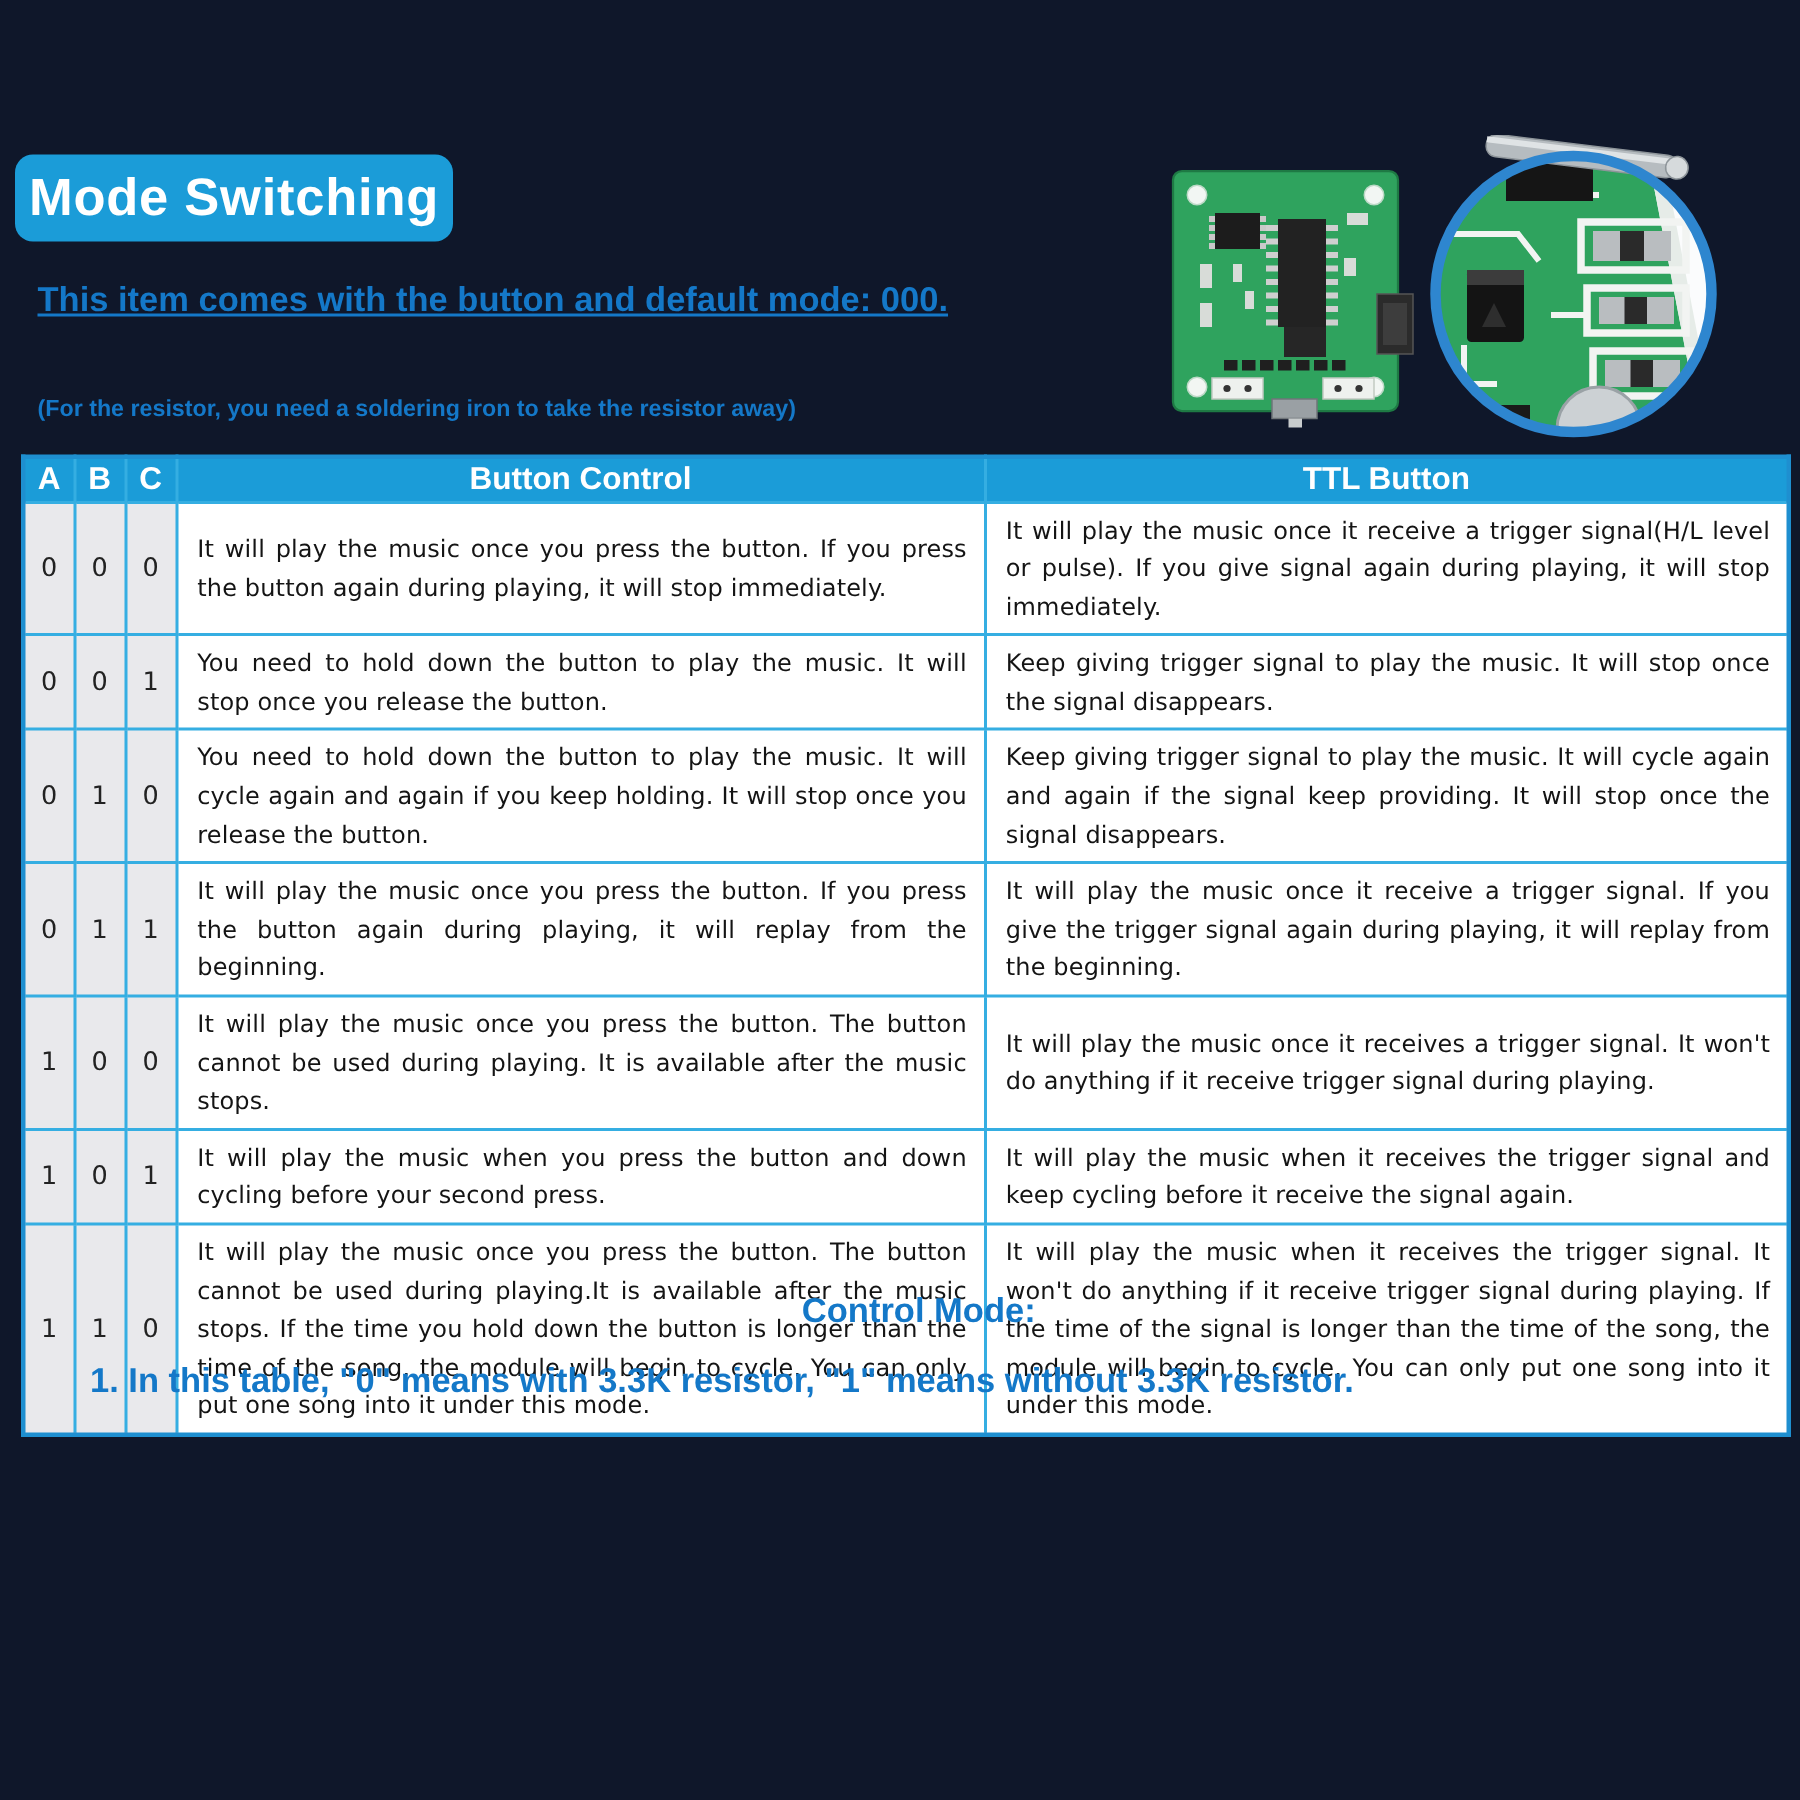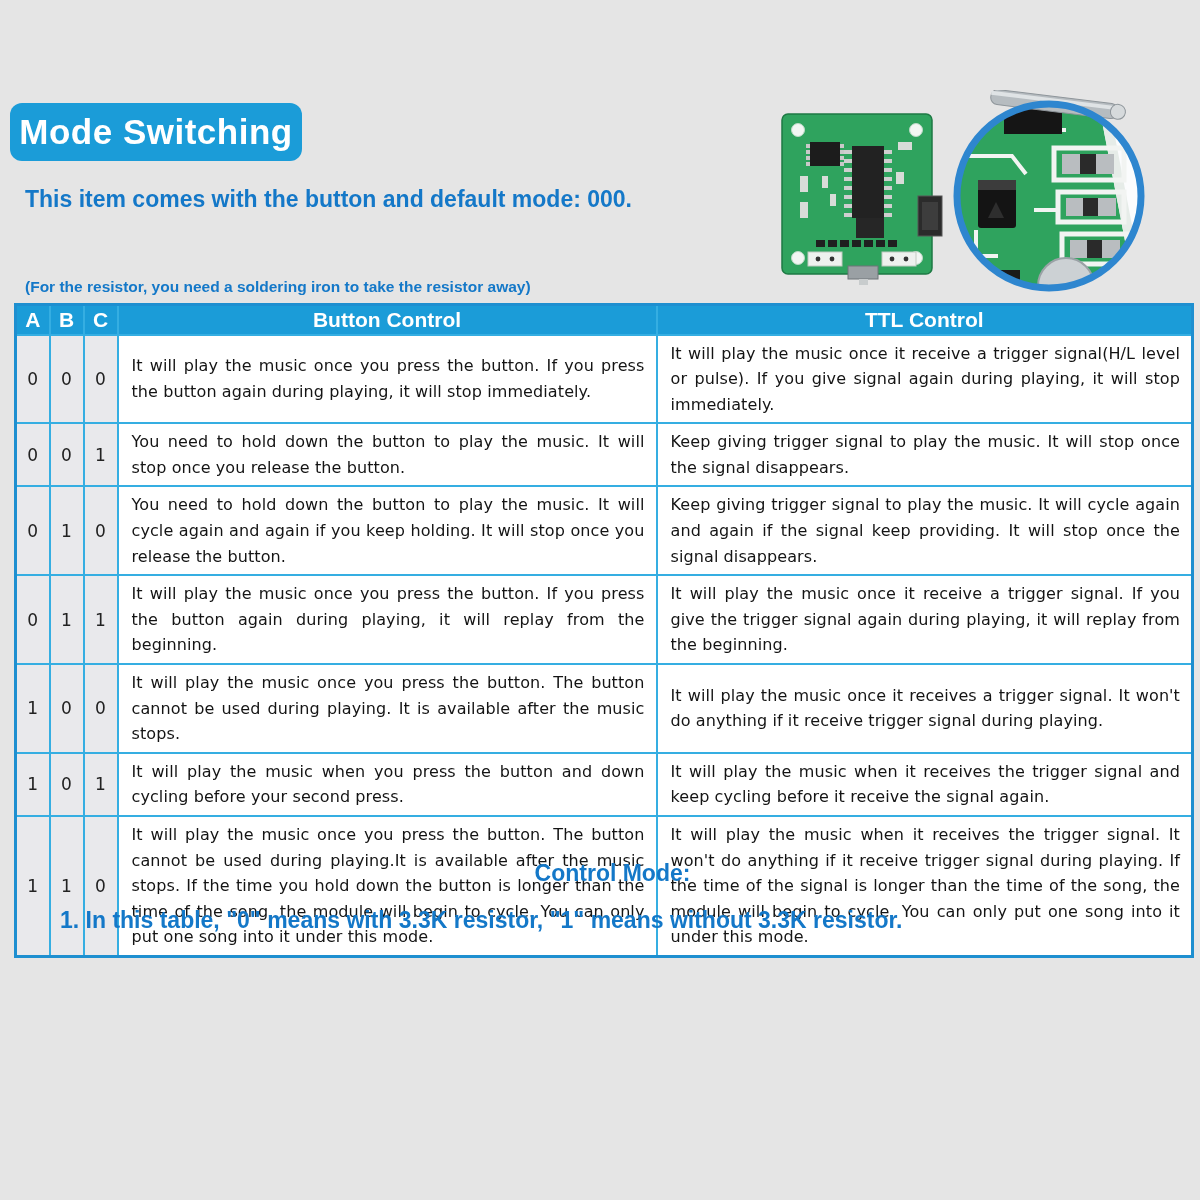--- a/index.html
+++ b/index.html
@@ -1,31 +1,31 @@
 <!DOCTYPE html>
 <html><head>
 <meta charset="utf-8">
 <style>
   html,body{margin:0;padding:0;background:#ffffff;}
   .page{
-    position:relative;width:1200px;height:1200px;background:#e5e5e5;
+    position:relative;width:1200px;height:1200px;background:#0f172a;
     font-family:"Liberation Sans","DejaVu Sans",sans-serif;overflow:hidden;
   }
   
   .title-badge{
     position:absolute;left:10px;top:103px;width:292px;height:58px;
     background:#1b9cd8;border-radius:12px;
     display:flex;align-items:center;justify-content:center;
     color:#ffffff;font-size:35px;font-weight:bold;letter-spacing:0.5px;
   }
   
   .intro{position:absolute;left:25px;color:#1478c8;font-weight:bold;}
-  .intro-1{top:186px;font-size:23px;}
+  .intro-1{top:186px;font-size:23px;text-decoration:underline;}
   .intro-2{top:223px;font-size:23px;}
-  .intro-3{top:278px;font-size:15.5px;}
+  .intro-3{top:264px;font-size:15.5px;}
   
   .board-photo{position:absolute;left:778px;top:106px;}
   .inset-photo{position:absolute;left:946px;top:90px;}
   
   .mode-table{
     position:absolute;left:14px;top:303px;width:1177px;
     border-collapse:collapse;table-layout:fixed;
   }
   .mode-table th,.mode-table td{
     border:2px solid #35aee2;vertical-align:middle;box-sizing:border-box;
@@ -209,21 +209,21 @@
         <col class="c-abc">
         <col class="c-btn">
         <col class="c-ttl">
     </colgroup>
     <thead>
       <tr>
         <th class="hdr-abc">A</th>
         <th class="hdr-abc">B</th>
         <th class="hdr-abc">C</th>
         <th class="hdr-wide">Button Control</th>
-        <th class="hdr-wide">TTL Control</th>
+        <th class="hdr-wide">TTL Button</th>
       </tr>
     </thead>
     <tbody>
       <tr style="height:58px;">
         <td class="cell-abc">0</td>
         <td class="cell-abc">0</td>
         <td class="cell-abc">0</td>
         <td class="cell-desc">It will play the music once you press the button. If you press the button again during playing, it will stop immediately.</td>
         <td class="cell-desc">It will play the music once it receive a trigger signal(H/L level or pulse). If you give signal again during playing, it will stop immediately.</td>
       </tr>

